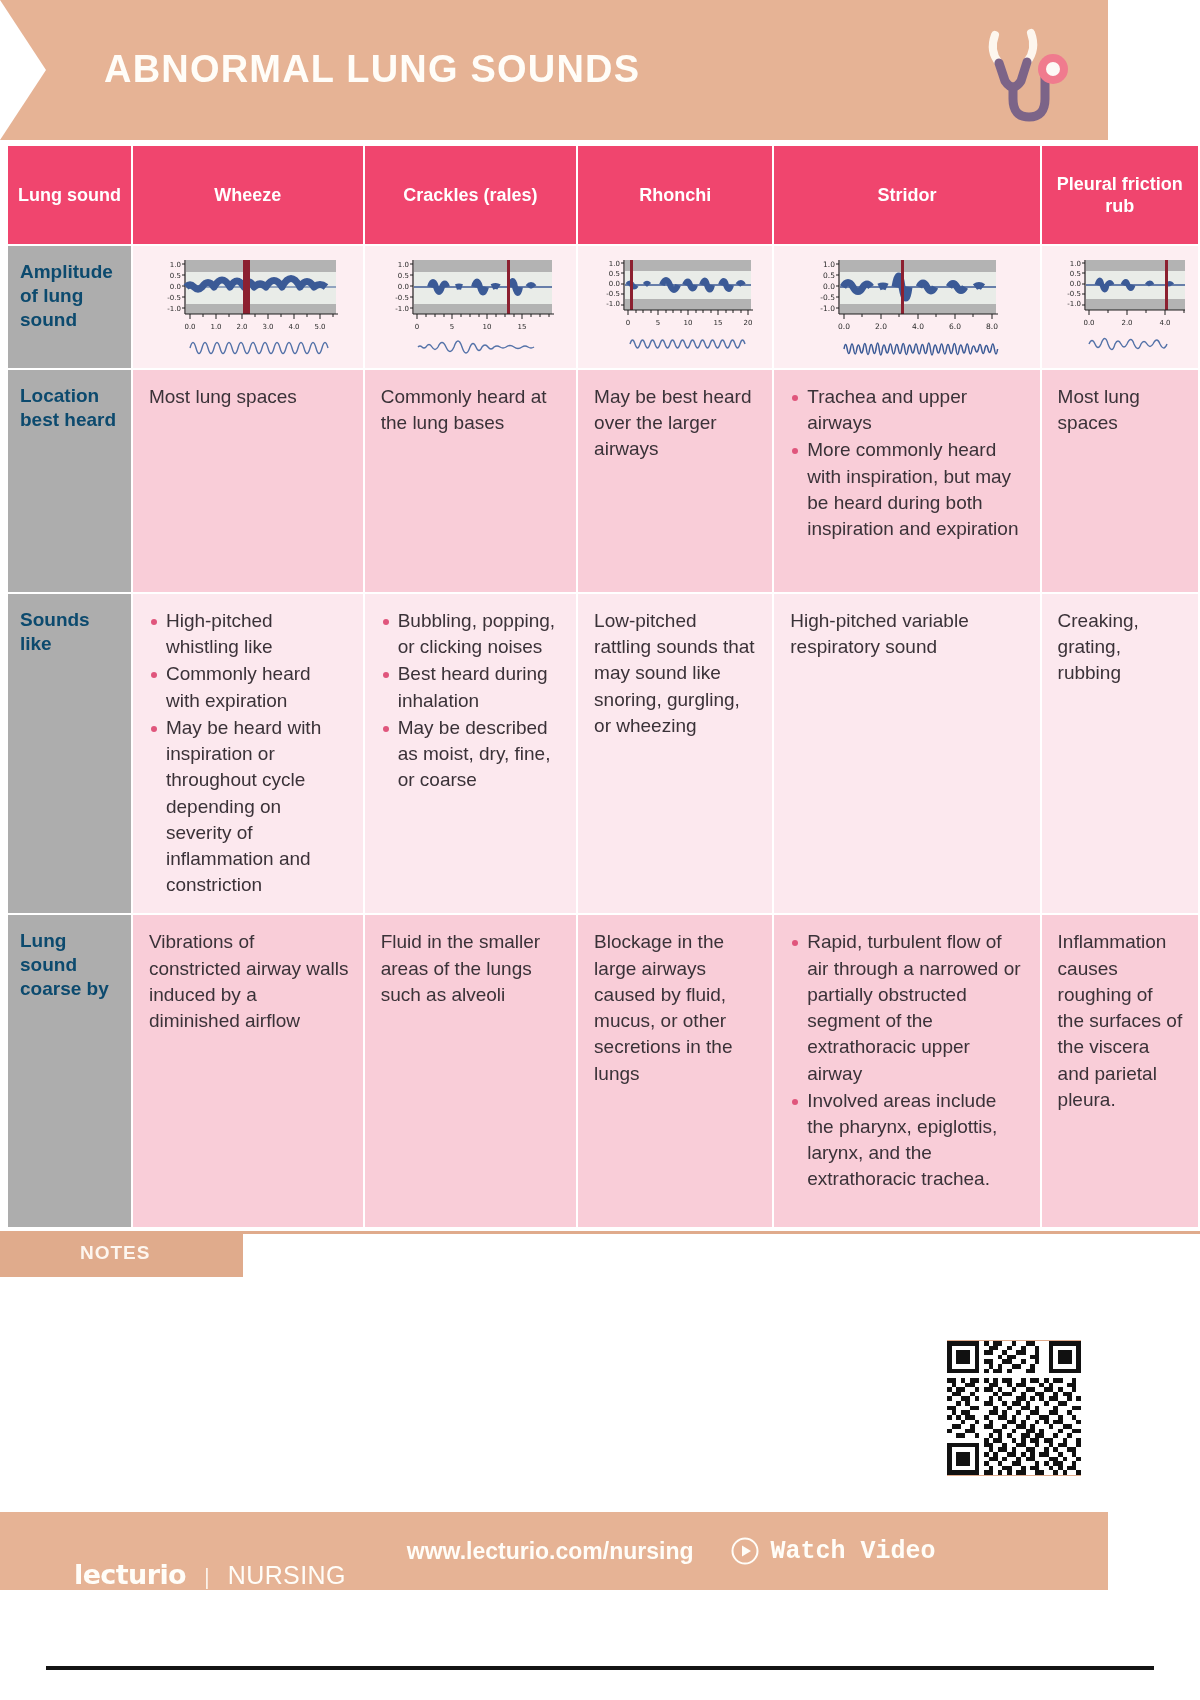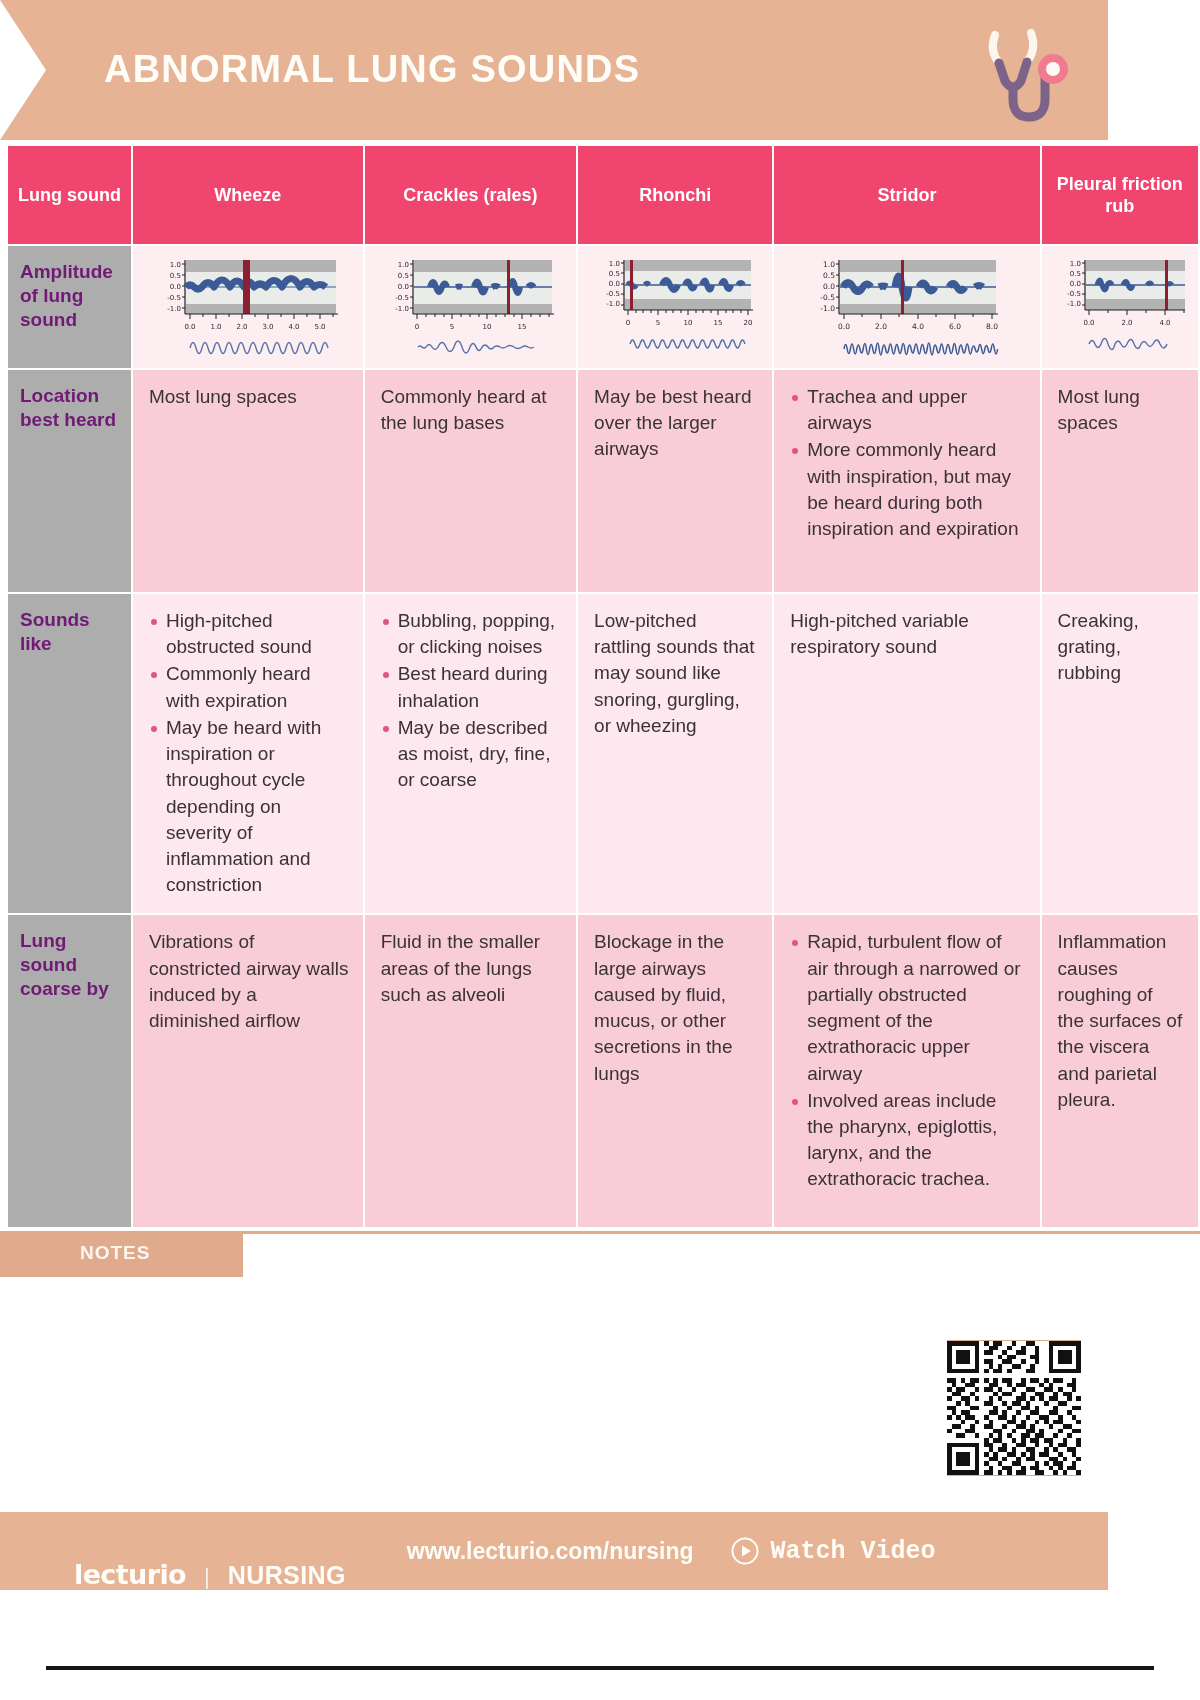--- a/index.html
+++ b/index.html
@@ -48,21 +48,21 @@
     color: #ffffff;
     font-size: 18px; font-weight: bold;
     text-align: center;
     vertical-align: middle;
     height: 98px;
     line-height: 1.25;
     padding: 4px 6px;
   }
   td.rowlabel {
     background: #adadad;
-    color: #701a75;
+    color: #0c4a6e;
     font-size: 19px; font-weight: bold;
     padding: 14px 10px 10px 12px;
     line-height: 1.25;
   }
   td.cell {
     background: #fce8ee;
     padding: 14px 14px 14px 16px;
     font-size: 19px;
     color: #3a3238;
     line-height: 1.38;
@@ -130,21 +130,21 @@
   .brand {
     margin-left: 74px;
     display: flex; align-items: baseline; gap: 18px;
     color: #fffdf8;
   }
   .brand-mark {
     font-size: 27px; font-weight: bold; letter-spacing: -0.6px;
     font-family: "DejaVu Sans", sans-serif;
   }
   .brand-div { font-size: 22px; opacity: .85; }
-  .brand-sub { font-size: 25px; font-weight: bold; letter-spacing: .4px; margin-top: 48px; }
+  .brand-sub { font-size: 25px; font-weight: normal; letter-spacing: .4px; margin-top: 48px; }
   .footer-url {
     margin-left: 61px;
     font-size: 23px; color: #fffdf8; font-weight: 700;
   }
   .watch {
     margin-left: 36px;
     display: flex; align-items: center; gap: 11px;
     color: #fffdf8;
     font-family: Liberation Mono, monospace;
   }
@@ -469,21 +469,21 @@
         </td>
         <td class="cell shade-dark">
           <div>Most lung spaces</div>
         </td>
       </tr>
 
       <tr>
         <td class="rowlabel" style="height:310px">Sounds like</td>
         <td class="cell">
           <ul class="bullets">
-            <li>High-pitched obstructed sound</li>
+            <li>High-pitched whistling like</li>
             <li>Commonly heard with expiration</li>
             <li>May be heard with inspiration or throughout cycle depending on severity of inflammation and constriction</li>
           </ul>
         </td>
         <td class="cell">
           <ul class="bullets">
             <li>Bubbling, popping, or clicking noises</li>
             <li>Best heard during inhalation</li>
             <li>May be described as moist, dry, fine, or coarse</li>
           </ul>

